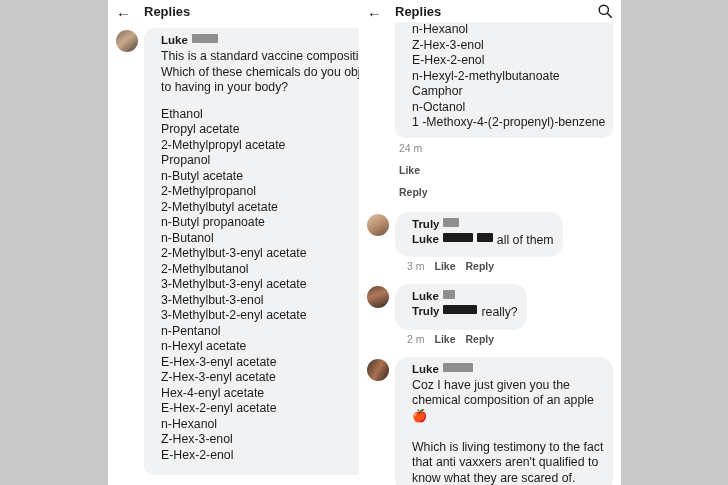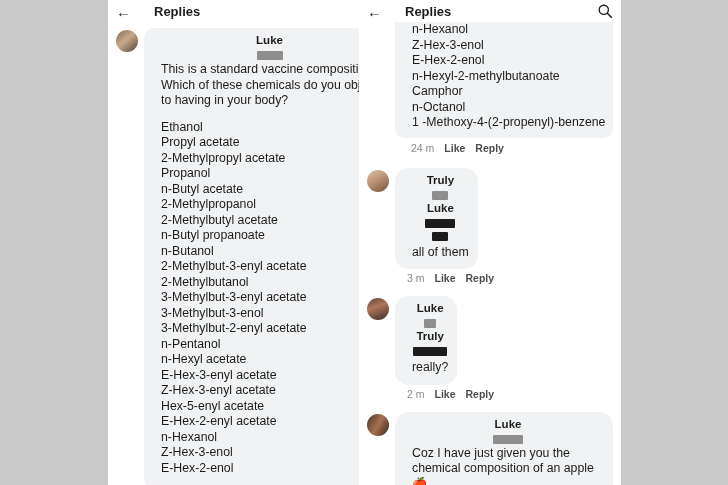--- a/index.html
+++ b/index.html
@@ -48,21 +48,21 @@
     width: 16px;
     font-size: 15px;
     line-height: 15px;
     color: #1c1c1c;
     text-align: left;
   }
   .hdr .title {
     font-size: 13px;
     font-weight: bold;
     color: #1c1c1c;
-    margin-left: 22px;
+    margin-left: 12px;
     flex: 1;
   }
   .hdr .search {
     width: 16px;
     height: 16px;
     position: relative;
   }
   .hdr .search svg { display: block; }
 
   
@@ -91,24 +91,23 @@
   .bubble {
     background: #f1f2f3;
     border-radius: 14px;
     padding: 6px 9px 7px 17px;
     box-sizing: border-box;
     max-width: 100%;
   }
   .bubble.wide { border-radius: 10px; }
   .name-line {
     display: flex;
-    align-items: center;
+    align-items: flex-start;
     gap: 4px;
     margin-bottom: 2px;
-    flex-direction: column;
   }
   .name {
     font-size: 11.5px;
     font-weight: bold;
     color: #1c1c1c;
     line-height: 13px;
   }
   .redact {
     display: inline-block;
     background: #1c1c1c;
@@ -189,21 +188,21 @@
           <div>n-Butanol</div>
           <div>2-Methylbut-3-enyl acetate</div>
           <div>2-Methylbutanol</div>
           <div>3-Methylbut-3-enyl acetate</div>
           <div>3-Methylbut-3-enol</div>
           <div>3-Methylbut-2-enyl acetate</div>
           <div>n-Pentanol</div>
           <div>n-Hexyl acetate</div>
           <div>E-Hex-3-enyl acetate</div>
           <div>Z-Hex-3-enyl acetate</div>
-          <div>Hex-5-enyl acetate</div>
+          <div>Hex-4-enyl acetate</div>
           <div>E-Hex-2-enyl acetate</div>
           <div>n-Hexanol</div>
           <div>Z-Hex-3-enol</div>
           <div>E-Hex-2-enol</div>
         </div>
       </div>
     </div>
   </div>
 
   <div class="panel panel-right">
@@ -226,21 +225,21 @@
             <div class="chem-list" style="margin-top:0;">
               <div>n-Hexanol</div>
               <div>Z-Hex-3-enol</div>
               <div>E-Hex-2-enol</div>
               <div>n-Hexyl-2-methylbutanoate</div>
               <div>Camphor</div>
               <div>n-Octanol</div>
               <div>1 -Methoxy-4-(2-propenyl)-benzene</div>
             </div>
           </div>
-          <div class="meta" style="margin-left:44px; padding-top:4px;">
+          <div class="meta" style="margin-left:32px; padding-top:4px;flex-direction:column;">
             <span class="time">24 m</span>
             <span class="act">Like</span>
             <span class="act">Reply</span>
           </div>
         </div>
       </div>
     </div>
 
     <div class="msg-block" style="padding-top:14px;">
       <div class="msg-inner">

